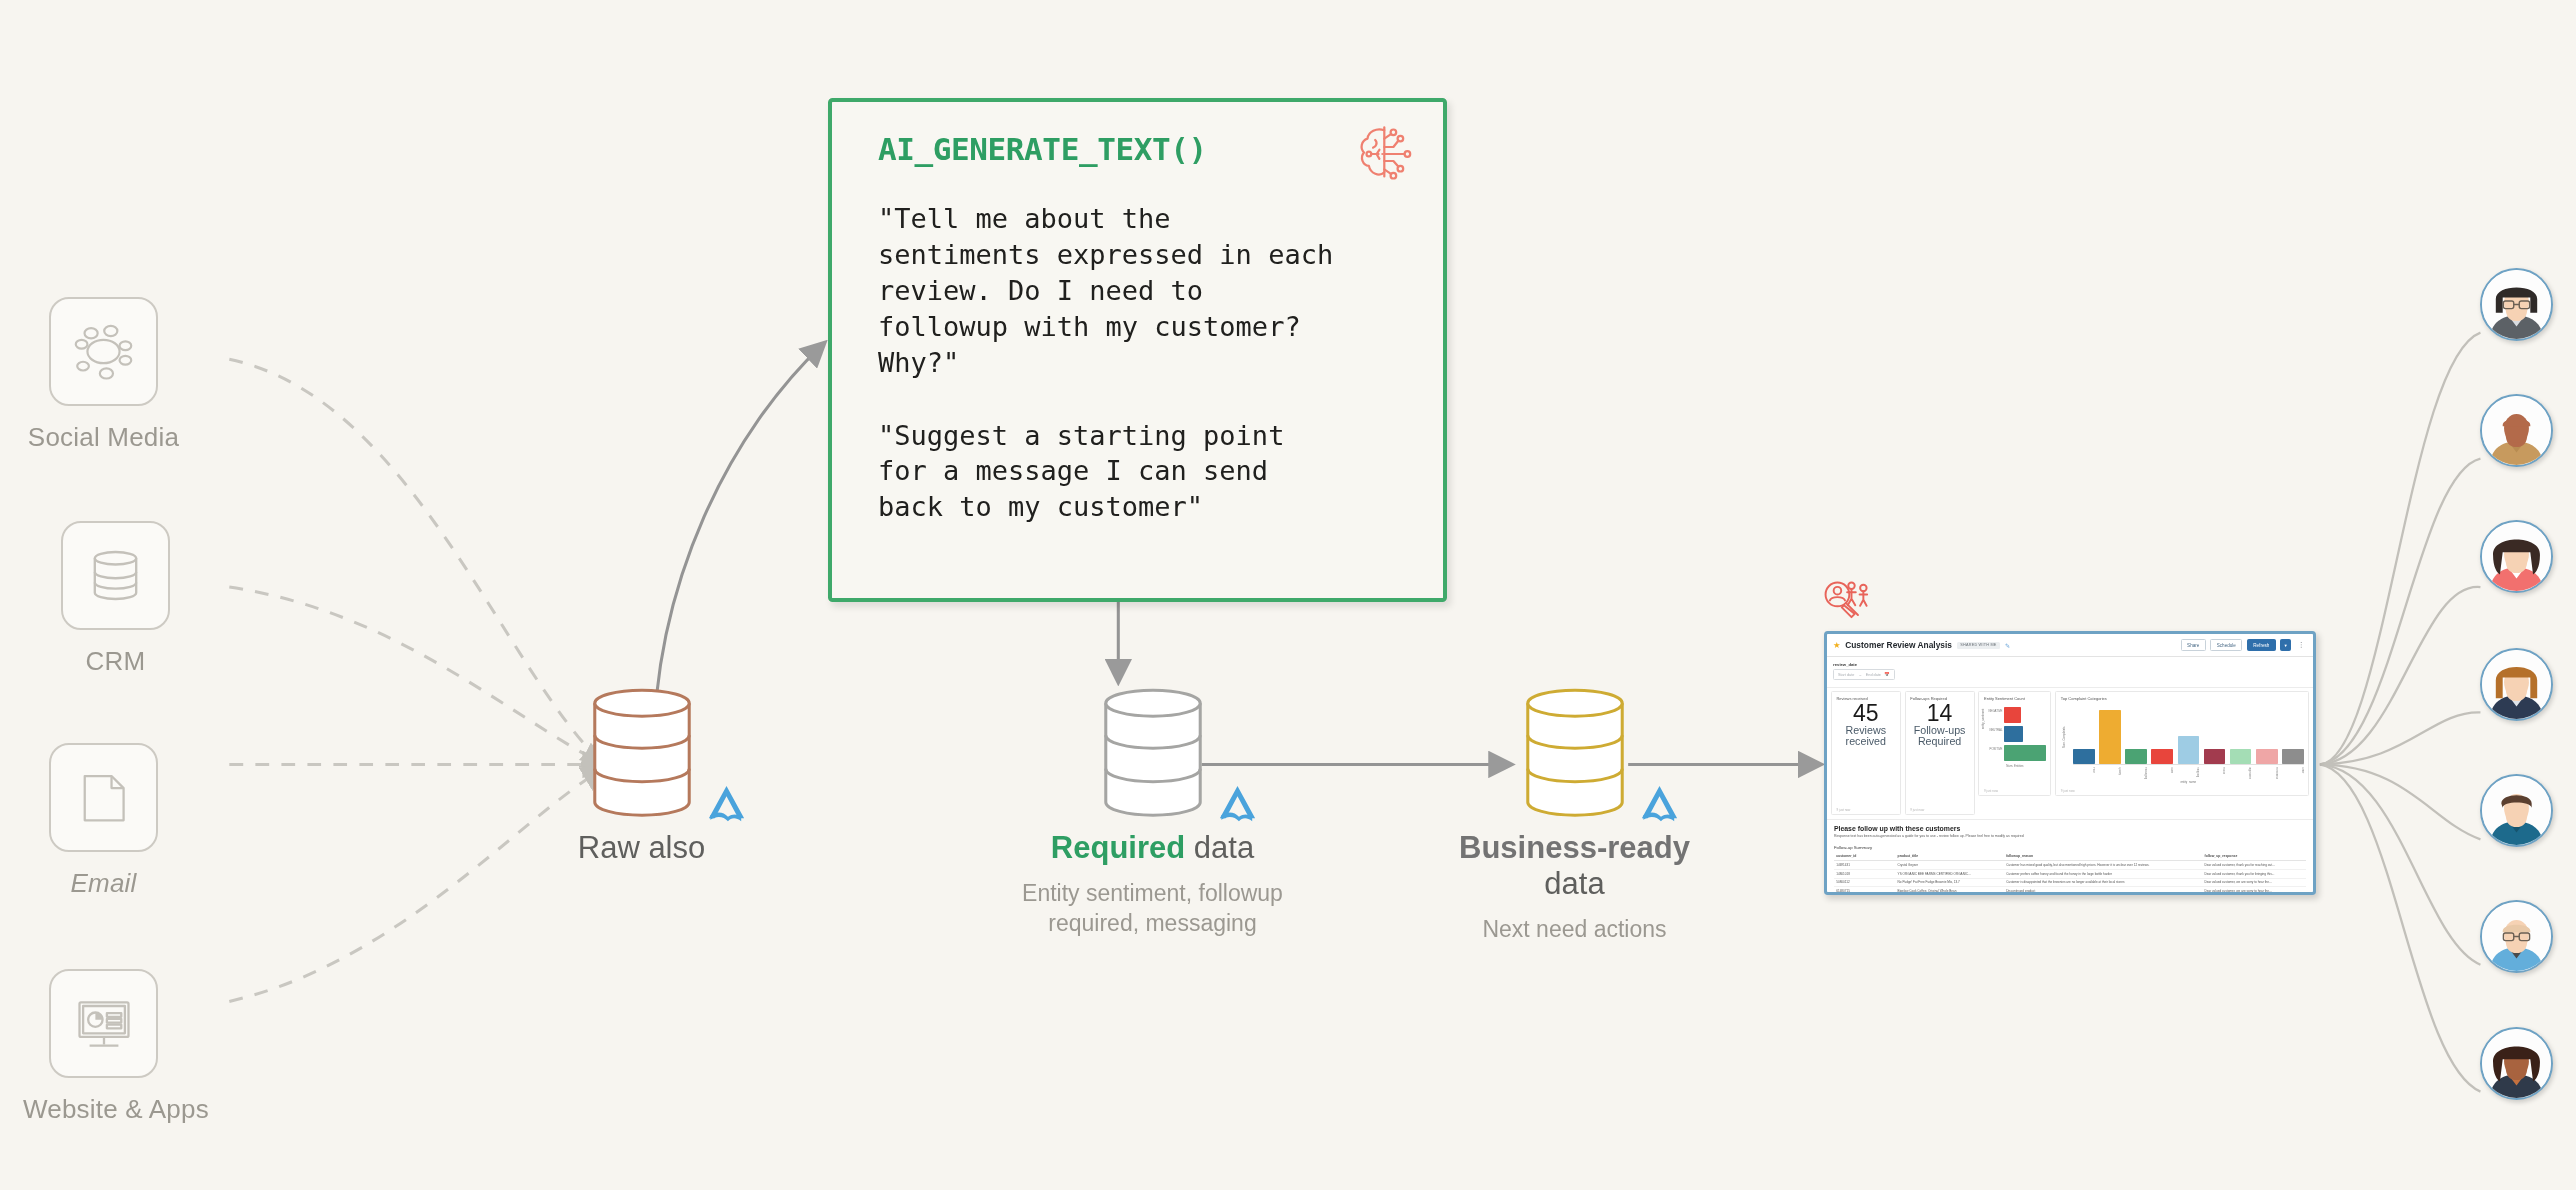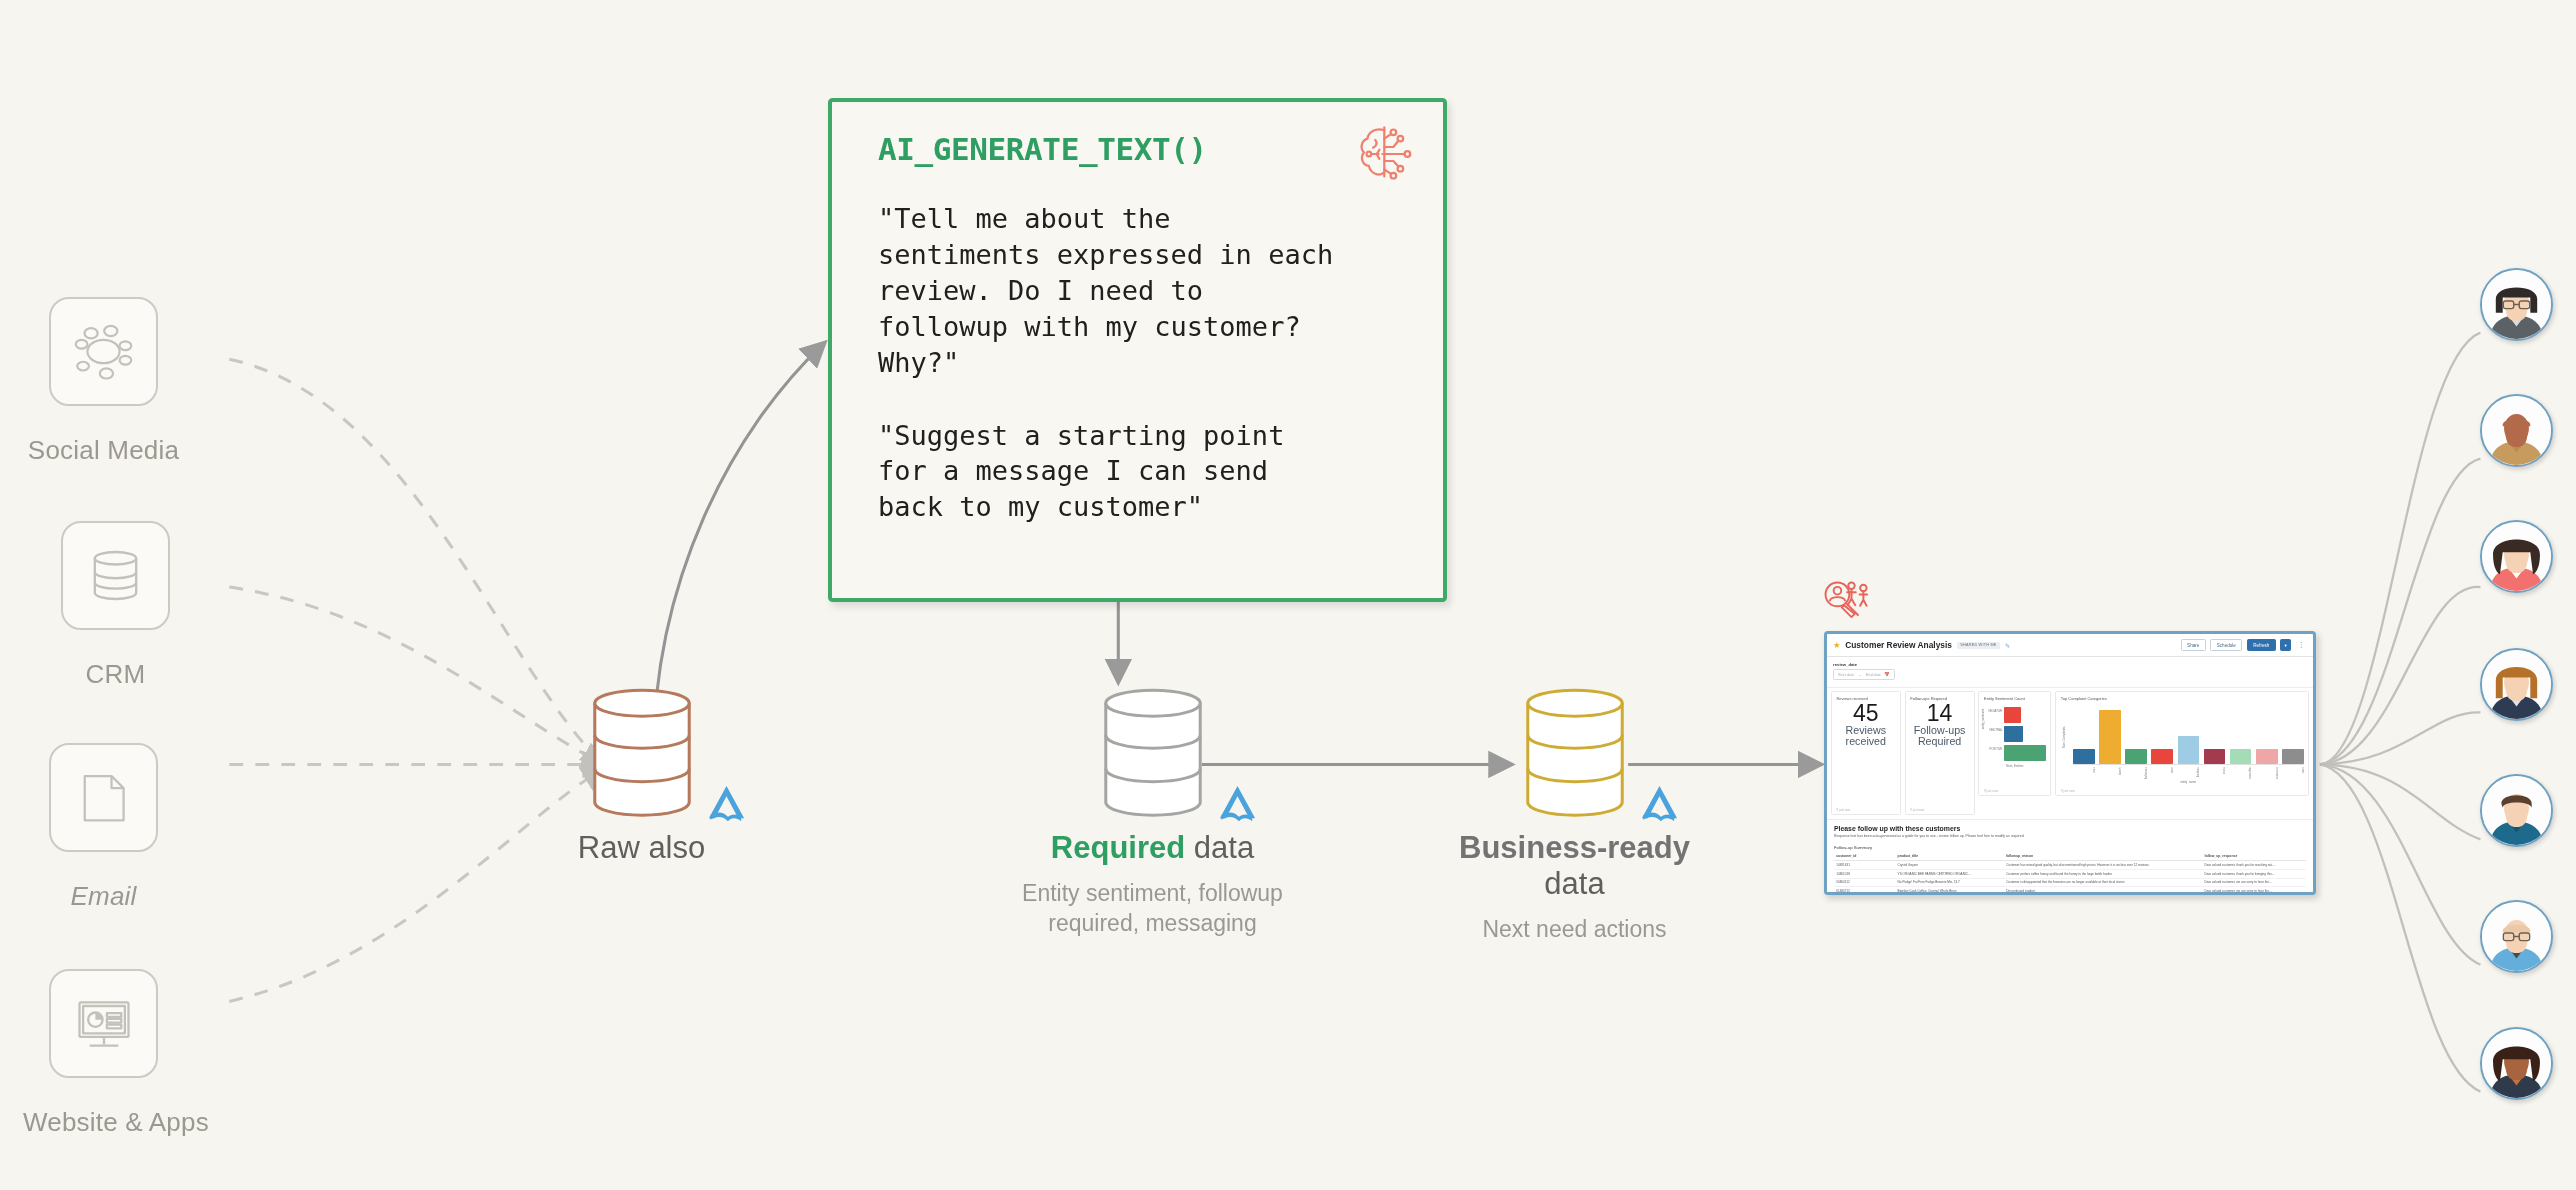--- a/index.html
+++ b/index.html
@@ -16,21 +16,21 @@
 
   
   .source { position: absolute; width: 161px; text-align: center; }
   .source .tile {
     width: 109px; height: 109px; margin: 0 auto;
     border: 2.3px solid #cdcac3; border-radius: 20px;
     background: #fbfaf7;
     display: flex; align-items: center; justify-content: center;
   }
   .source .slabel {
-    margin-top: 29px; font-size: 26px; color: #9b9890; letter-spacing: 0.2px;
+    margin-top: 16px; font-size: 26px; color: #9b9890; letter-spacing: 0.2px;
     white-space: nowrap;
   }
   #src-social { left: 23px; top: 297px; }
   #src-crm    { left: 35px; top: 521px; }
   #src-email  { left: 23px; top: 743px; font-style: italic; }
   #src-web    { left: 23px; top: 969px; }
 
   
   #prompt-card {
     position: absolute; left: 828px; top: 63px; width: 619px; height: 504px;

